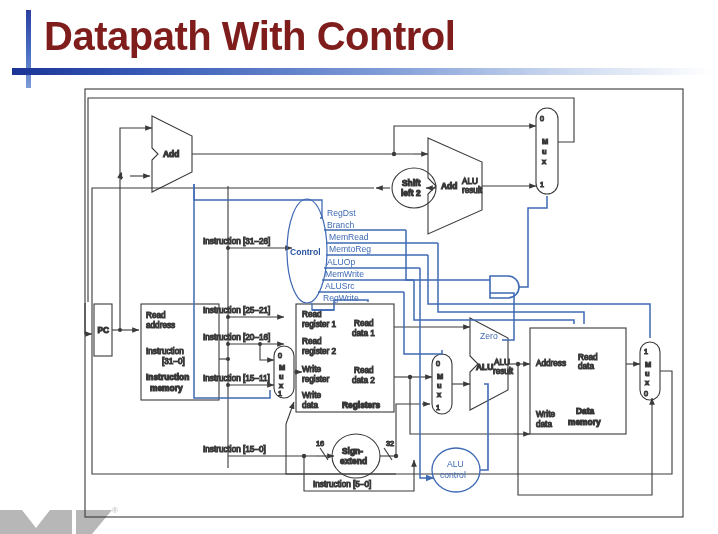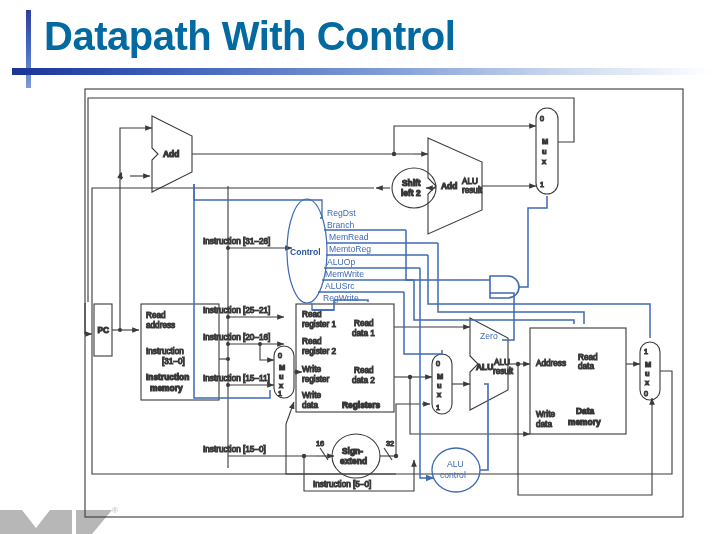--- a/index.html
+++ b/index.html
@@ -5,21 +5,21 @@
   html,body{margin:0;padding:0;background:#ffffff;}
   body{width:718px;height:534px;position:relative;overflow:hidden;
        font-family:"Liberation Sans","DejaVu Sans",sans-serif;}
 
   
   #title-accent-vertical{position:absolute;left:26px;top:10px;width:5px;height:78px;
       background:linear-gradient(to bottom,#2c3fa0 0%,#4a6fc4 55%,#7f9cd8 100%);}
   #title-accent-rule{position:absolute;left:12px;top:68px;width:700px;height:7px;
       background:linear-gradient(to right,#1b3496 0%,#3558b5 18%,#7d9ad6 52%,#cfdbf0 80%,#ffffff 100%);}
   #page-title{position:absolute;left:44px;top:12px;font-size:40px;line-height:48px;
-      font-weight:bold;color:#0369a1;letter-spacing:-0.5px;white-space:nowrap;}
+      font-weight:bold;color:#7f1d1d;letter-spacing:-0.5px;white-space:nowrap;}
 
   
   #brand-logo{position:absolute;left:0px;top:500px;width:126px;height:34px;opacity:1;}
 
   
   #diagram{position:absolute;left:84px;top:88px;width:600px;height:430px;}
   #diagram svg{display:block;}
 
   .dg-txt{font-family:"Liberation Sans","DejaVu Sans",sans-serif;font-size:8.2px;fill:#000;}
   .dg-txt-b{font-family:"Liberation Sans","DejaVu Sans",sans-serif;font-size:8.4px;font-weight:bold;fill:#000;}

